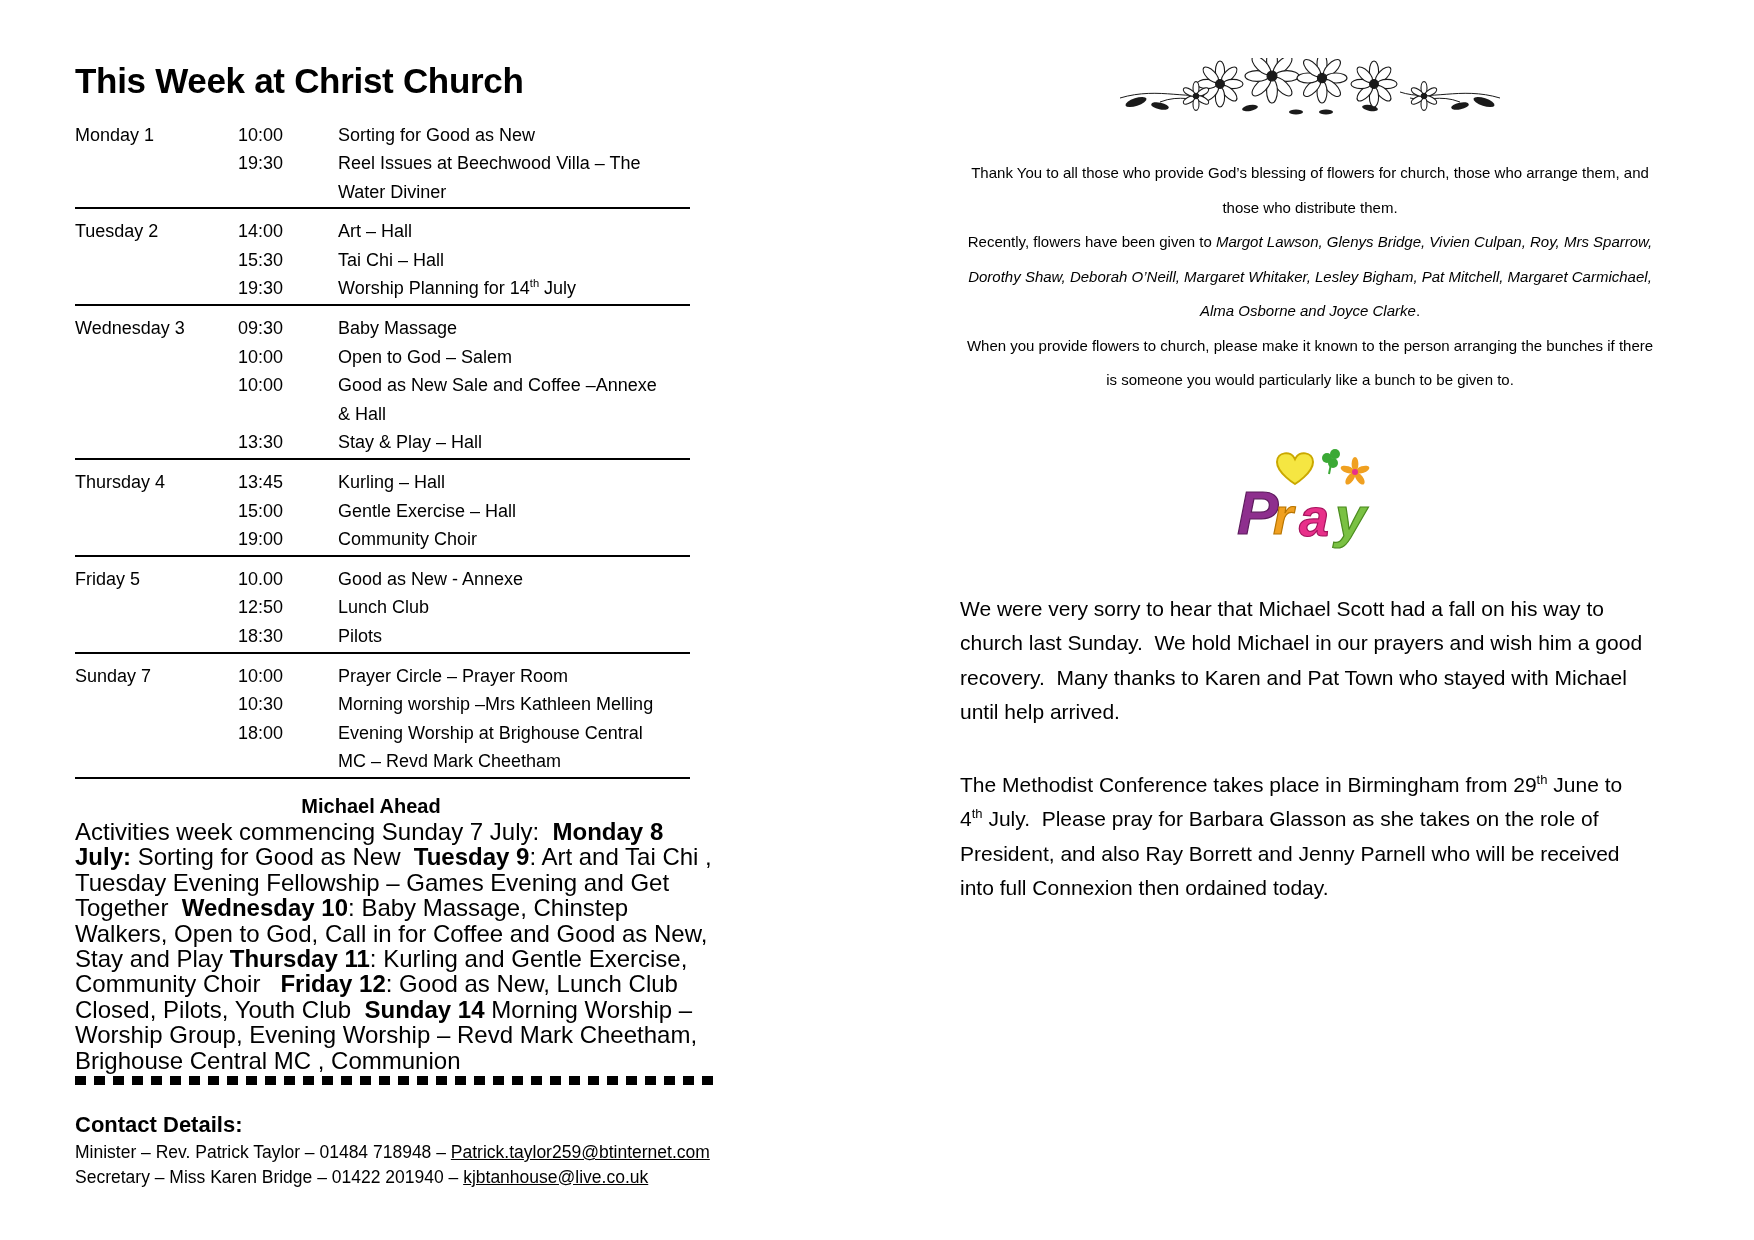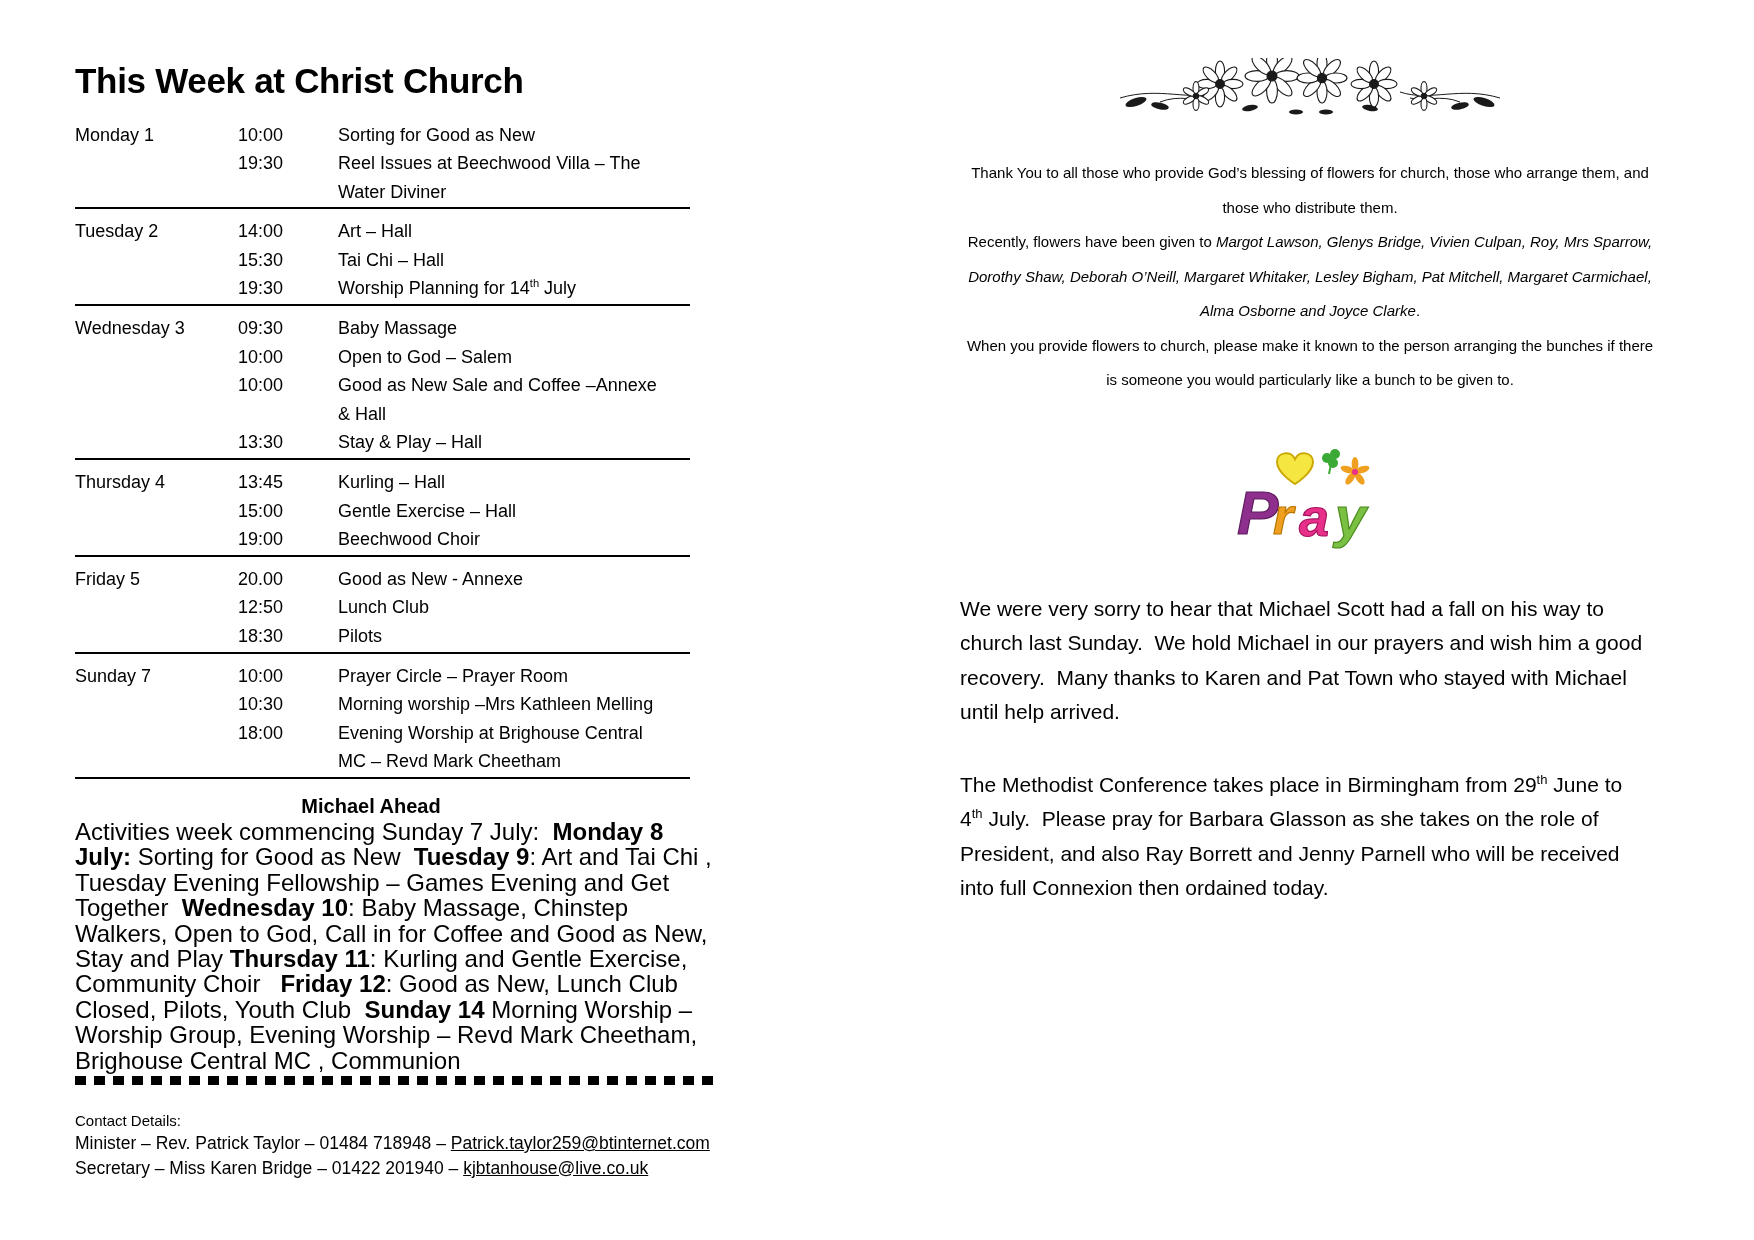--- a/index.html
+++ b/index.html
@@ -43,21 +43,21 @@
   }
   .looking-body b { font-weight:bold; }
 
   .dash-rule {
     width:645px; height:9px; margin:3px 0 0 0;
     background-image:
       repeating-linear-gradient(to right, #000 0px, #000 11px, #fff 11px, #fff 19px);
   }
 
   .contact { margin-top:27px; width:650px; }
-  .contact-title { font-size:15px; font-weight:normal; margin-bottom:2px; }
+  .contact-title { font-size:22px; font-weight:bold; margin-bottom:2px; }
   .contact-line { font-size:17.5px; line-height:24.5px; }
   .contact-line u { text-decoration:underline; }
 
   
   .right-col { position:absolute; left:960px; top:58px; width:700px; }
 
   .floral { width:420px; height:62px; margin:0 auto 36px auto; display:block; }
 
   .flower-text {
     font-size:15px; line-height:34.5px; text-align:center;
@@ -128,27 +128,27 @@
           <tr class="day-block sep">
             <td class="c-day">Thursday 4</td>
             <td class="c-time">
               <span class="evt-line">13:45</span>
               <span class="evt-line">15:00</span>
               <span class="evt-line">19:00</span>
             </td>
             <td class="c-evt">
               <span class="evt-line">Kurling – Hall</span>
               <span class="evt-line">Gentle Exercise – Hall</span>
-              <span class="evt-line">Beechwood Choir</span>
+              <span class="evt-line">Community Choir</span>
             </td>
           </tr>
           <tr class="day-block sep">
             <td class="c-day">Friday 5</td>
             <td class="c-time">
-              <span class="evt-line">20.00</span>
+              <span class="evt-line">10.00</span>
               <span class="evt-line">12:50</span>
               <span class="evt-line">18:30</span>
             </td>
             <td class="c-evt">
               <span class="evt-line">Good as New - Annexe</span>
               <span class="evt-line">Lunch Club</span>
               <span class="evt-line">Pilots</span>
             </td>
           </tr>
           <tr class="day-block sep">

